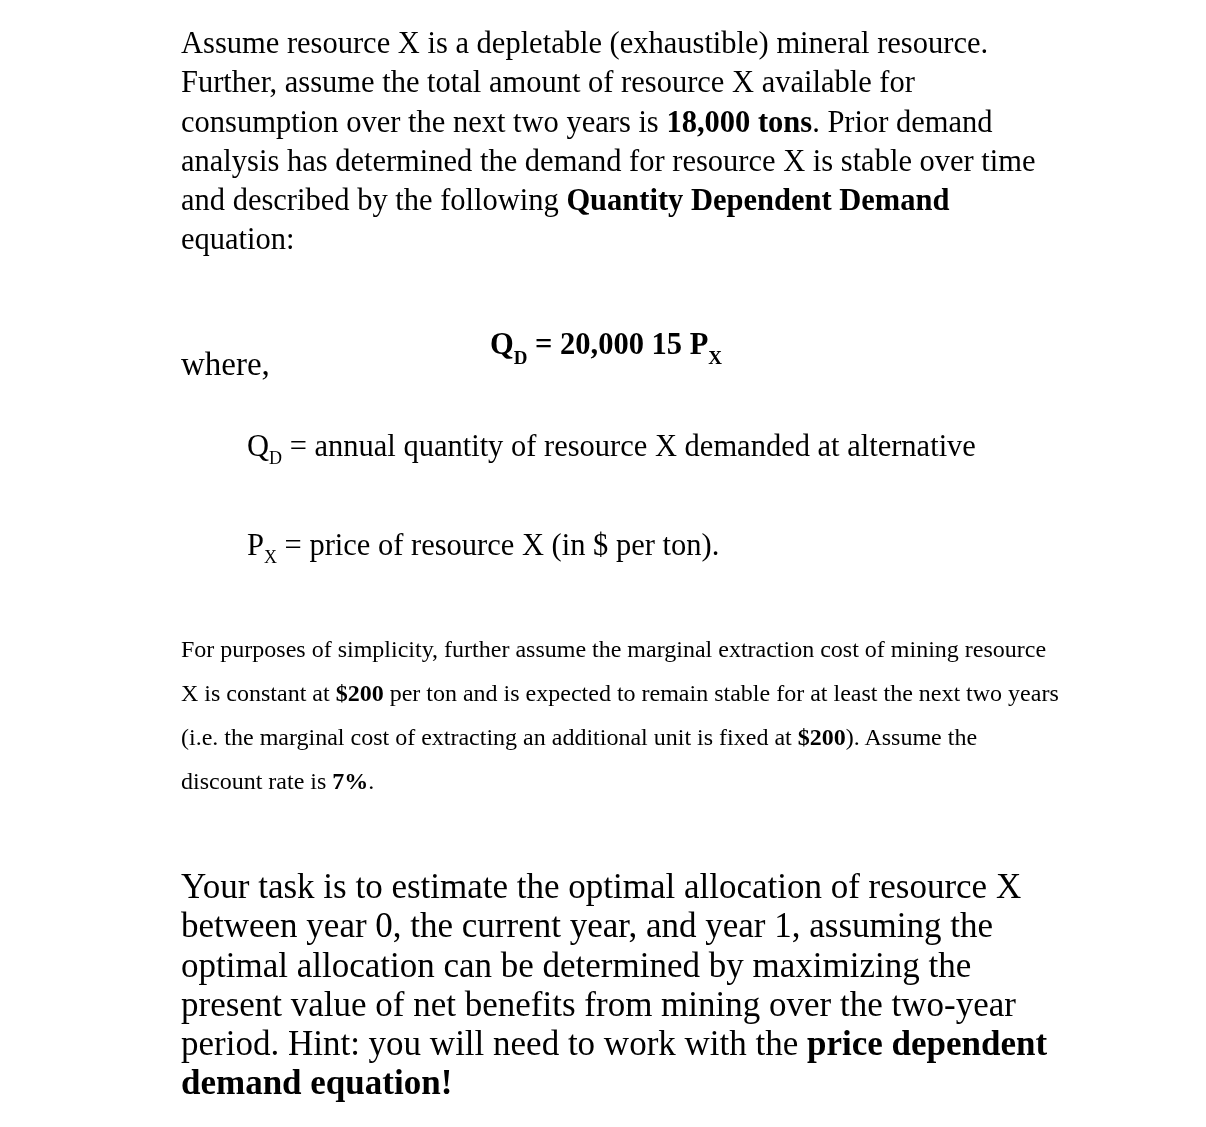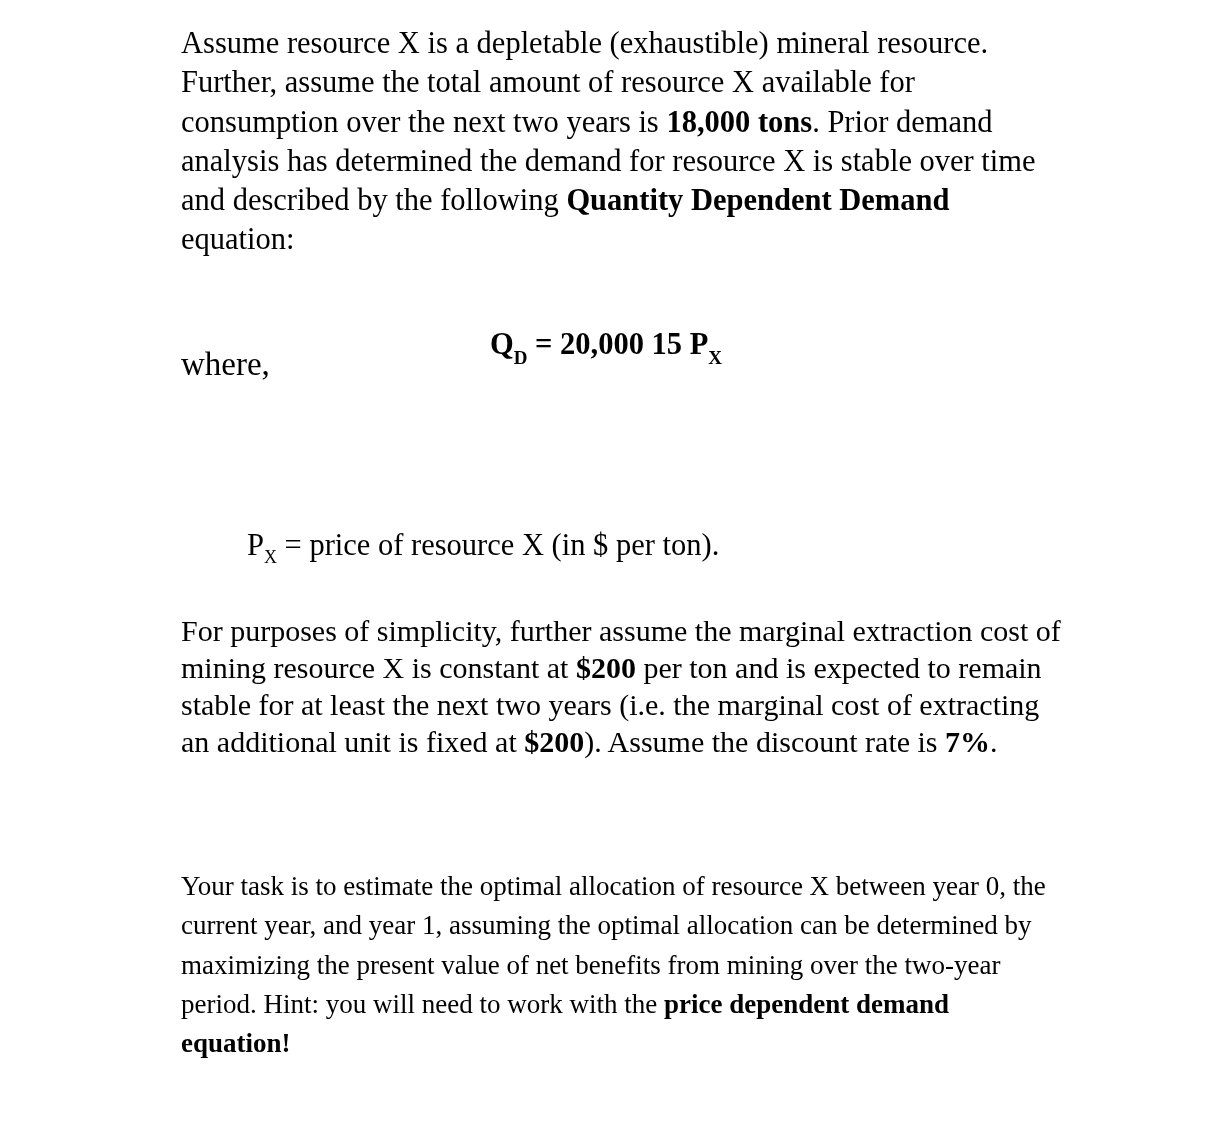--- a/index.html
+++ b/index.html
@@ -7,37 +7,38 @@
          font-family: "Liberation Serif", "DejaVu Serif", serif; color: #000; }
   .doc { position: absolute; left: 181px; top: 24px; width: 880px; font-size: 30.5px; line-height: 39.3px; }
   .para { margin: 0; }
   .b { font-weight: bold; }
   .eq { position: absolute; left: 490px; top: 300px; font-size: 30.5px; font-weight: bold; white-space: nowrap; margin-top: 27px; }
   .sub { font-size: 19px; position: relative; top: 10px; }
   .where { position: absolute; left: 181px; top: 346px; font-size: 33px; }
   .def1 { position: absolute; left: 181px; top: 424px; width: 900px; font-size: 30.5px; line-height: 45px; }
   .def1 .ind { padding-left: 66px; }
   .def2 { position: absolute; left: 247px; top: 528px; font-size: 30.5px; }
-  .p3 { position: absolute; left: 181px; top: 612px; width: 880px; font-size: 30px; line-height: 37px; }
-  .p4 { position: absolute; left: 181px; top: 867px; width: 880px; font-size: 27px; line-height: 39.3px; }
+  .p3 { position: absolute; left: 181px; top: 627px; width: 880px; font-size: 24px; line-height: 44px; }
+  .p4 { position: absolute; left: 181px; top: 867px; width: 880px; font-size: 35px; line-height: 39.3px; }
 </style>
 </head>
 <body>
 
 <div class="doc">
   <p class="para"><span>Assume resource X is a depletable (exhaustible) mineral resource. Further, assume the total amount of resource X available for consumption over the next two years is </span><span class="b">18,000 tons</span><span>. Prior demand analysis has determined the demand for resource X is stable over time and described by the following </span><span class="b">Quantity Dependent Demand</span><span> equation:</span></p>
 </div>
 
 <div class="eq">
   <span>Q</span><span class="sub">D</span><span> = 20,000 15 P</span><span class="sub">X</span>
 </div>
 
 <div class="where">where,</div>
 
 <div class="def1">
+  <div class="ind"><span>Q</span><span class="sub" style="font-size:18px;top:8px">D</span><span> = annual quantity of resource X demanded at alternative</span></div>
 </div>
 
 <div class="def2">
   <span>P</span><span class="sub" style="font-size:18px;top:8px">X</span><span> = price of resource X (in $ per ton).</span>
 </div>
 
 <div class="p3">
   <span>For purposes of simplicity, further assume the marginal extraction cost of mining resource X is constant at </span><span class="b">$200</span><span> per ton and is expected to remain stable for at least the next two years (i.e. the marginal cost of extracting an additional unit is fixed at </span><span class="b">$200</span><span>). Assume the discount rate is </span><span class="b">7%</span><span>.</span>
 </div>
 

